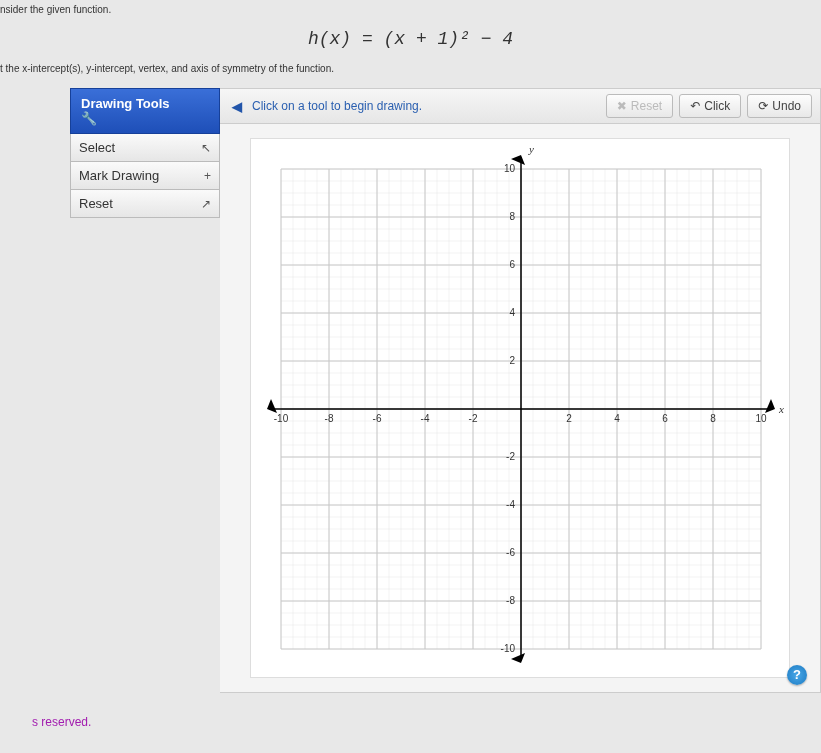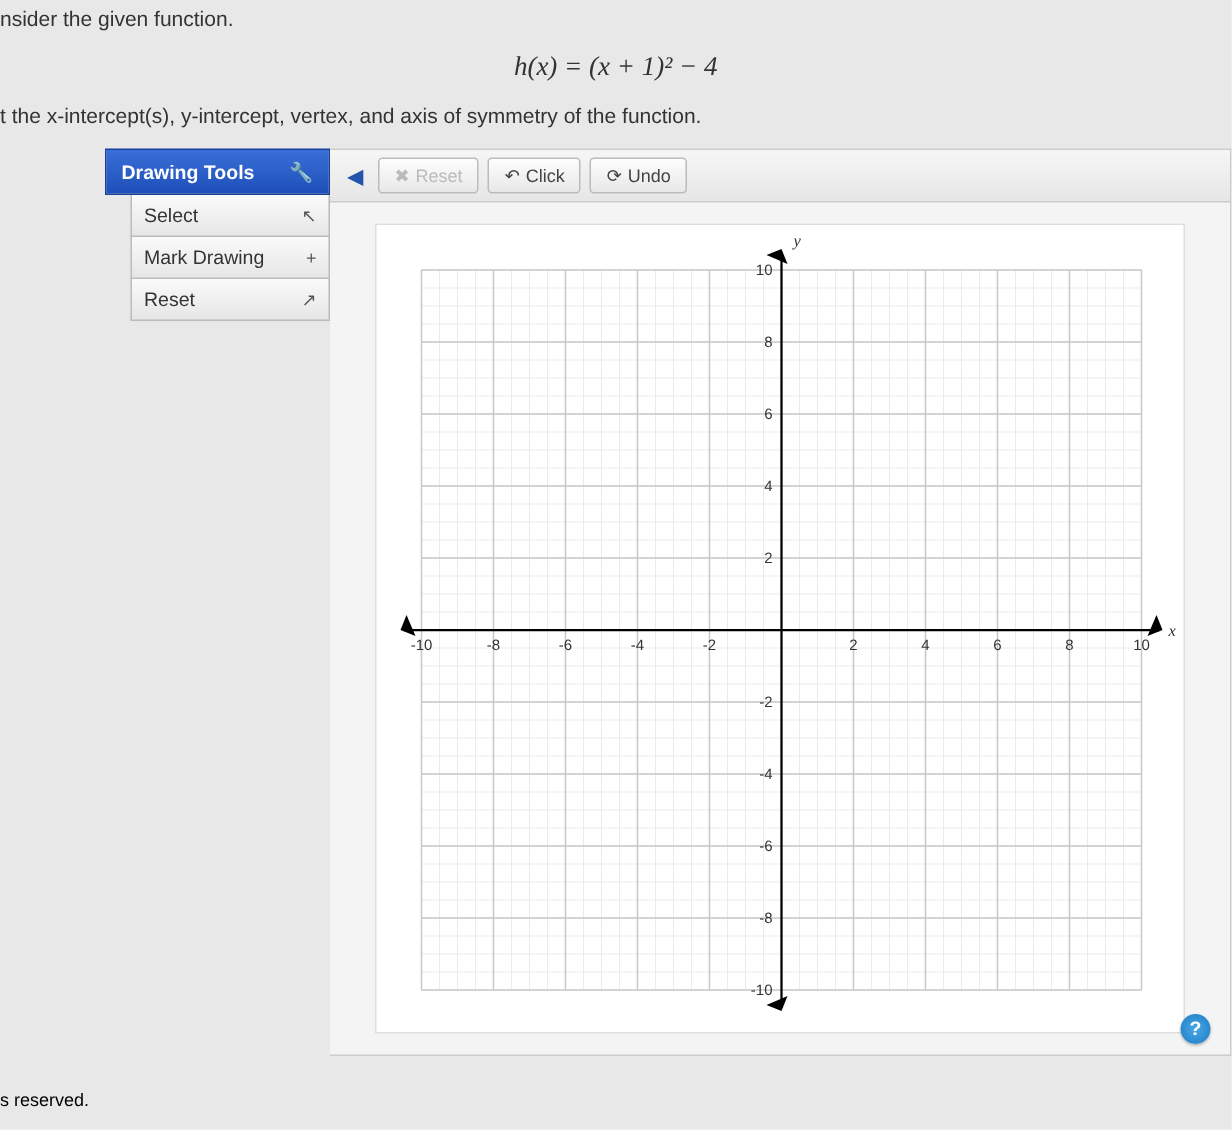--- a/index.html
+++ b/index.html
@@ -1,39 +1,39 @@
 <!DOCTYPE html>
 <html><head>
 <meta charset="utf-8">
 <style>
   * { box-sizing: border-box; margin: 0; padding: 0; }
   body { font-family: Arial, sans-serif; background: #e8e8e8; font-size: 13px; color: #333; width: 821px; }
-  .question-text { padding: 4px 0; color: #333; font-size: 14px; }
-  .equation { text-align: center; font-family: Liberation Serif, serif; font-style: italic; font-size: 18px; padding: 10px 0; }
+  .question-text { padding: 4px 0; color: #333; font-size: 10px; }
+  .equation { text-align: center; font-family: Liberation Mono, monospace; font-style: italic; font-size: 18px; padding: 10px 0; }
   .main-panel { display: flex; margin: 10px 0 10px 70px; position: relative; }
   .left-col { width: 150px; }
-  .tools-header { background: linear-gradient(#3a6fd8,#1e4fb8); color: #fff; font-weight: bold; padding: 7px 10px; border: 1px solid #164099; display: flex; justify-content: space-between; align-items: flex-start; font-size: 13px; }
+  .tools-header { background: linear-gradient(#3a6fd8,#1e4fb8); color: #fff; font-weight: bold; padding: 7px 10px; border: 1px solid #164099; display: flex; justify-content: space-between; align-items: flex-start; font-size: 13px; flex-direction: column; }
   .wrench { font-size: 13px; }
-  .tool-row { background: linear-gradient(#fafafa,#e6e6e6); border: 1px solid #bbb; border-top: none; padding: 6px 8px; display: flex; justify-content: space-between; align-items: center; cursor: pointer; font-size: 13px; margin-left: 17px; }
+  .tool-row { background: linear-gradient(#fafafa,#e6e6e6); border: 1px solid #bbb; border-top: none; padding: 6px 8px; display: flex; justify-content: space-between; align-items: center; cursor: pointer; font-size: 13px; }
   .tool-icon { font-size: 12px; color: #555; }
   .right-col { flex: 1; background: #f4f4f4; border: 1px solid #ccc; border-left: none; }
   .toolbar-top { display: flex; align-items: center; background: linear-gradient(#f6f6f6,#e6e6e6); border-bottom: 1px solid #ccc; padding: 5px 8px; gap: 6px; }
   .collapse-arrow { color: #2255aa; font-weight: bold; cursor: pointer; padding: 0 4px; }
   .hint-text { color: #2a5fb0; font-size: 12px; flex: 1; }
   .btn { background: linear-gradient(#fdfdfd,#e8e8e8); border: 1px solid #bbb; border-radius: 3px; padding: 4px 10px; font-size: 12px; cursor: pointer; display: flex; align-items: center; gap: 4px; color: #444; }
   .btn.disabled { color: #bbb; cursor: default; }
   .graph-wrap { padding: 14px; display: flex; justify-content: center; }
   svg.graph { background: #fff; border: 1px solid #ddd; }
   .grid-minor { stroke: #e4e4e4; stroke-width: 0.5; }
   .grid-major { stroke: #c8c8c8; stroke-width: 1; }
   .axis { stroke: #000; stroke-width: 1.5; }
   .tick-label { font-size: 10px; fill: #333; font-family: Arial; }
   .axis-label { font-size: 11px; fill: #333; font-style: italic; font-family: 'Times New Roman', serif; }
   .help-badge { position: absolute; right: 14px; bottom: 8px; width: 20px; height: 20px; border-radius: 50%; background: radial-gradient(#4aa8e8,#1c7ac2); color: #fff; font-weight: bold; text-align: center; line-height: 20px; font-size: 13px; cursor: pointer; box-shadow: 0 1px 2px rgba(0,0,0,.3); }
-  .footer-text { color: #000000; font-size: 12px; padding-top: 12px; }
+  .footer-text { color: #a21caf; font-size: 12px; padding-top: 12px; padding-left: 32px; }
 </style>
 </head>
 <body>
 
 <div class="question-text">nsider the given function.</div>
 <div class="equation">h(x) = (x + 1)² − 4</div>
 <div class="question-text">t the x-intercept(s), y-intercept, vertex, and axis of symmetry of the function.</div>
 
 <div class="main-panel">
   <div class="left-col">
@@ -51,20 +51,21 @@
     </div>
     <div class="tool-row">
       <span>Reset</span>
       <span class="tool-icon">↗</span>
     </div>
   </div>
 
   <div class="right-col">
     <div class="toolbar-top">
       <span class="collapse-arrow">◀</span>
+      <span class="hint-text">Click on a tool to begin drawing.</span>
       <div class="btn disabled">
         <span>✖</span>
         <span>Reset</span>
       </div>
       <div class="btn">
         <span>↶</span>
         <span>Click</span>
       </div>
       <div class="btn">
         <span>⟳</span>

